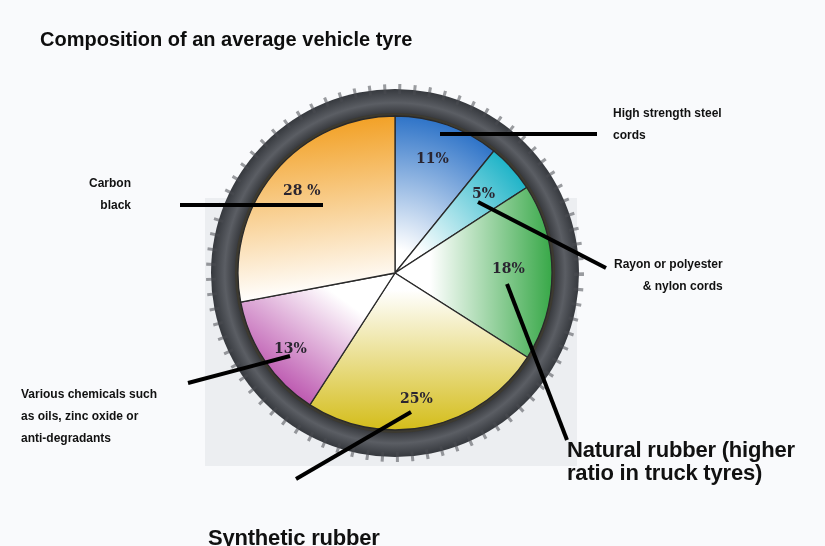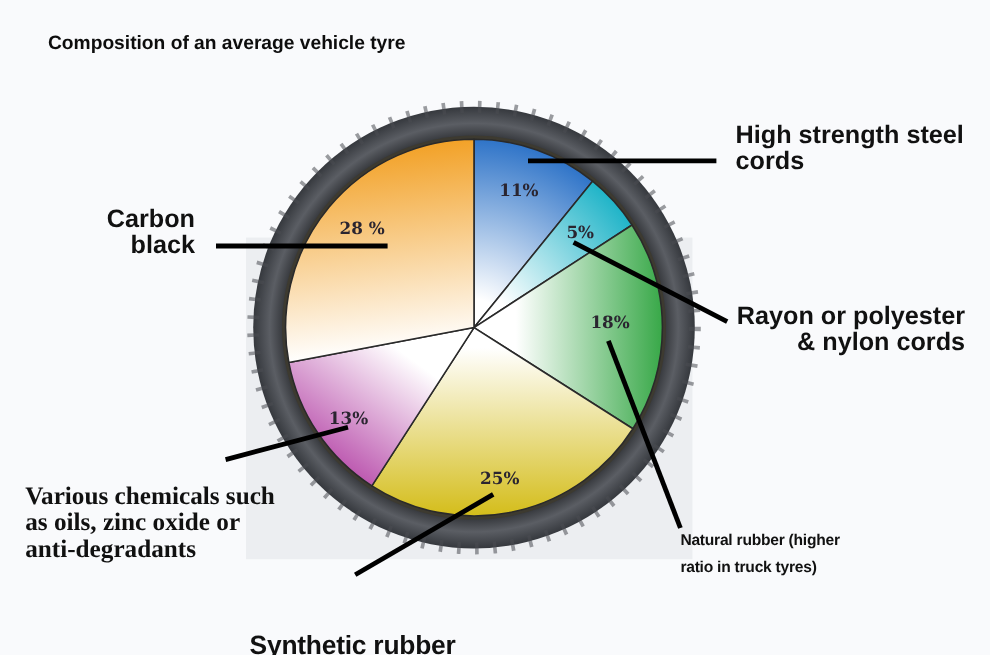--- a/index.html
+++ b/index.html
@@ -4,26 +4,26 @@
 <style>
   html, body { margin: 0; padding: 0; }
   body {
     width: 825px; height: 546px; overflow: hidden;
     background: #f9fafc;
     font-family: "Liberation Sans", sans-serif;
     position: relative;
   }
   .title {
     position: absolute; left: 40px; top: 28px;
-    font-size: 16px; font-weight: bold; color: #0d0d0d;
+    font-size: 20px; font-weight: bold; color: #0d0d0d;
     letter-spacing: 0px;
   }
   .label {
     position: absolute; font-weight: bold; color: #111;
-    font-size: 21px; line-height: 22px; white-space: pre-line;
+    font-size: 12px; line-height: 22px; white-space: pre-line;
   }
   .label.narrow { font-family: "Liberation Sans", sans-serif; font-stretch: condensed; letter-spacing: -0.2px; }
   svg.chart { position: absolute; left: 0; top: 0; }
 </style>
 </head>
 <body>
 
 <div class="title">Composition of an average vehicle tyre</div>
 
 <svg class="chart" width="825" height="546" viewBox="0 0 825 546">
@@ -90,20 +90,20 @@
     <line x1="411" y1="412" x2="296" y2="479"></line>
     <line x1="290" y1="356" x2="188" y2="383"></line>
     <line x1="180" y1="205" x2="323" y2="205"></line>
   </g>
 </svg>
 
 <div class="label" style="left:613px; top:102px;">High strength steel
 cords</div>
 <div class="label" style="left:614px; top:253px;text-align:right;">Rayon or polyester
 &amp; nylon cords</div>
-<div class="label narrow" style="left:567px; top:438px; font-size:13px; line-height:23px;">Natural rubber (higher
+<div class="label narrow" style="left:567px; top:438px; font-size:22px; line-height:23px;">Natural rubber (higher
 ratio in truck tyres)</div>
 <div class="label narrow" style="left:208px; top:488px; font-size:22px;margin-top:39px;">Synthetic rubber</div>
-<div class="label" style="left:21px; top:402px;font-family:Liberation Serif, serif;">Various chemicals such
+<div class="label" style="left:21px; top:383px;">Various chemicals such
 as oils, zinc oxide or
 anti-degradants</div>
 <div class="label" style="left:89px; top:172px;text-align:right;">Carbon
 black</div>
 
 </body></html>

